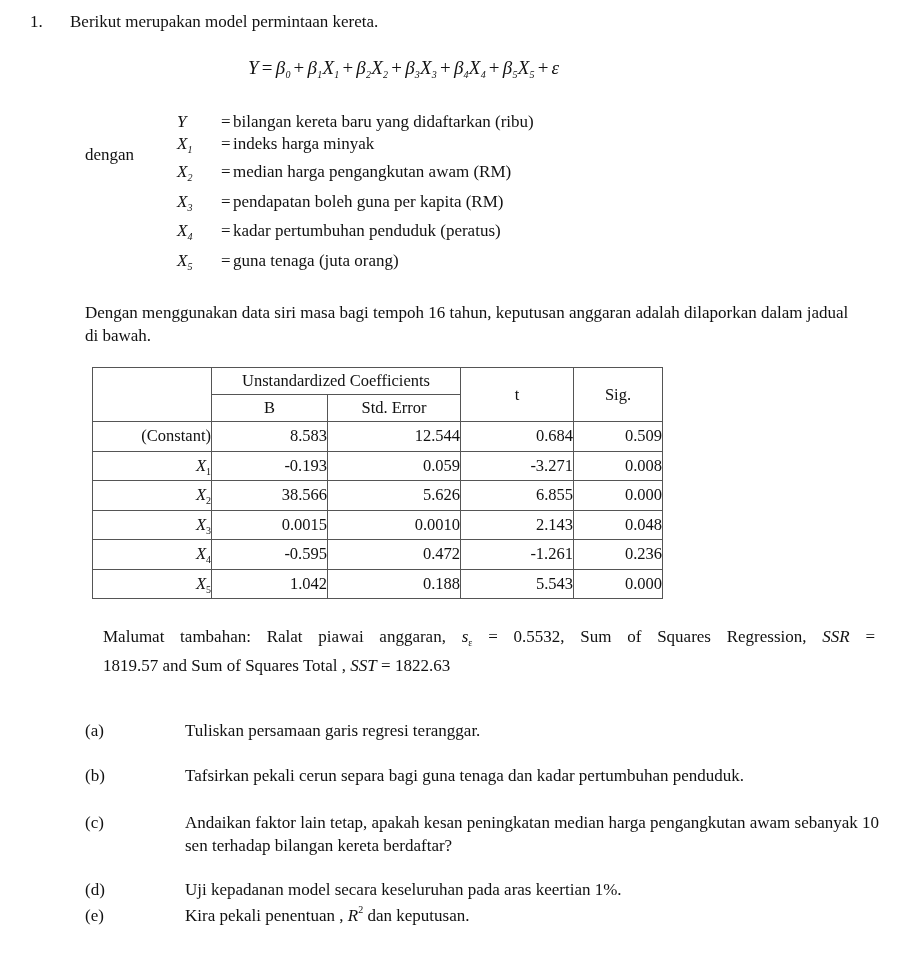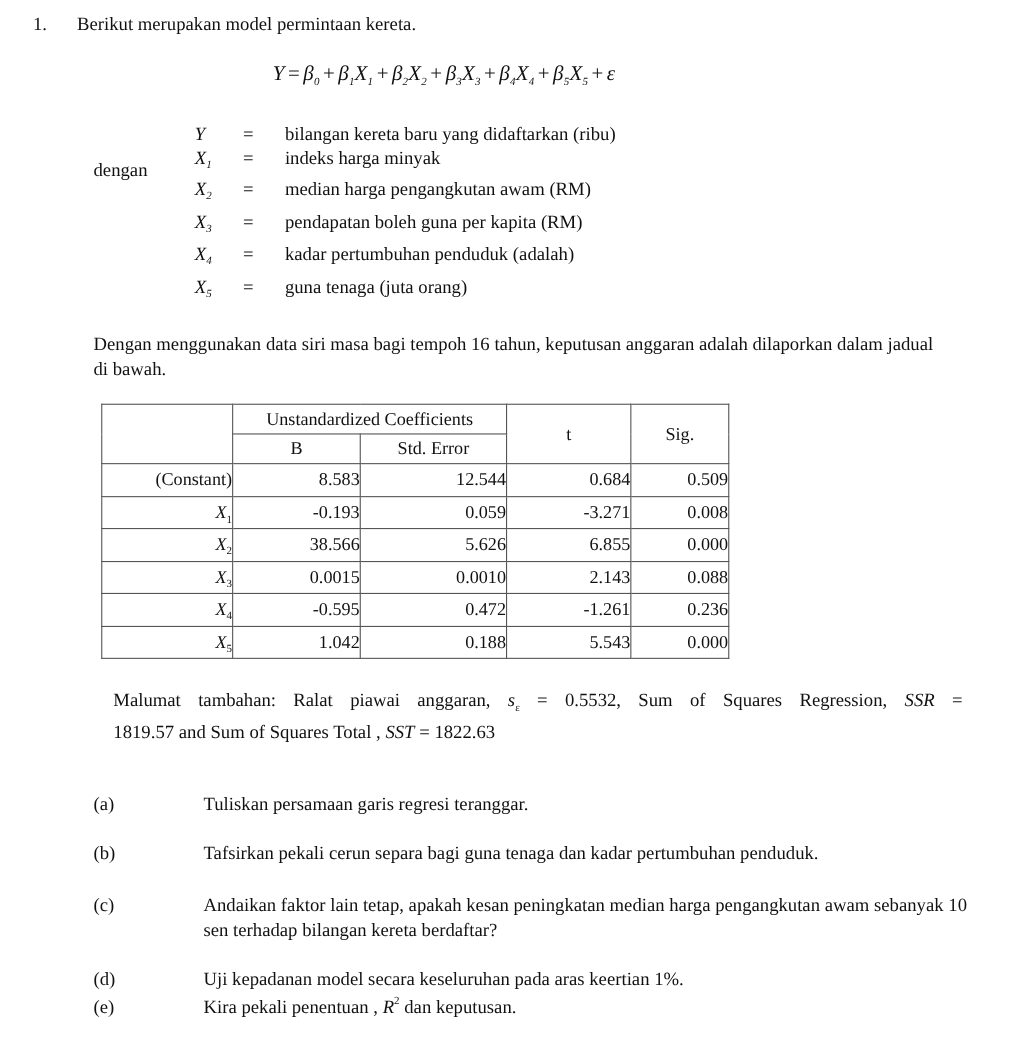--- a/index.html
+++ b/index.html
@@ -16,21 +16,21 @@
   #qnum { left: 30px; top: 12px; }
   #intro { left: 70px; top: 12px; }
   #equation { left: 248px; top: 57px; font-size: 19px; font-style: italic; letter-spacing: 0.2px; }
   #equation .op { font-style: normal; padding: 0 3px; }
 
   #defs { left: 85px; top: 112px; }
   .def-row { position: absolute; height: 28px; white-space: nowrap; }
   .def-lead { position: absolute; left: 0; width: 80px; margin-top: 33px; }
   .def-var { position: absolute; left: 92px; width: 30px; font-style: italic; }
   .def-eq { position: absolute; left: 136px; }
-  .def-text { position: absolute; left: 174px; }
+  .def-text { position: absolute; left: 148px; }
 
   #para { left: 85px; top: 301px; width: 770px; line-height: 23px; }
 
   #coef-table { left: 92px; top: 367px; border-collapse: collapse; font-size: 16.5px; }
   #coef-table td, #coef-table th {
     border: 1px solid #555; text-align: center; font-weight: normal;
     padding: 0; height: 28px;
   }
   #coef-table th { height: 26px; }
   #coef-table .c0 { width: 118px; }
@@ -75,21 +75,21 @@
     <span class="def-text">median harga pengangkutan awam (RM)</span>
   </div>
   <div class="def-row" style="top:80px;">
     <span class="def-var"><span>X</span><sub>3</sub></span>
     <span class="def-eq">=</span>
     <span class="def-text">pendapatan boleh guna per kapita (RM)</span>
   </div>
   <div class="def-row" style="top:109px;">
     <span class="def-var"><span>X</span><sub>4</sub></span>
     <span class="def-eq">=</span>
-    <span class="def-text">kadar pertumbuhan penduduk (adalah)</span>
+    <span class="def-text">kadar pertumbuhan penduduk (peratus)</span>
   </div>
   <div class="def-row" style="top:139px;">
     <span class="def-var"><span>X</span><sub>5</sub></span>
     <span class="def-eq">=</span>
     <span class="def-text">guna tenaga (juta orang)</span>
   </div>
 </div>
 
 <div class="abs" id="para">Dengan menggunakan data siri masa bagi tempoh 16 tahun, keputusan anggaran adalah dilaporkan dalam jadual di bawah.</div>
 
@@ -126,21 +126,21 @@
       <td>38.566</td>
       <td>5.626</td>
       <td>6.855</td>
       <td>0.000</td>
     </tr>
     <tr>
       <td><i class="v">X</i><sub>3</sub></td>
       <td>0.0015</td>
       <td>0.0010</td>
       <td>2.143</td>
-      <td>0.088</td>
+      <td>0.048</td>
     </tr>
     <tr>
       <td><i class="v">X</i><sub>4</sub></td>
       <td>-0.595</td>
       <td>0.472</td>
       <td>-1.261</td>
       <td>0.236</td>
     </tr>
     <tr>
       <td><i class="v">X</i><sub>5</sub></td>

